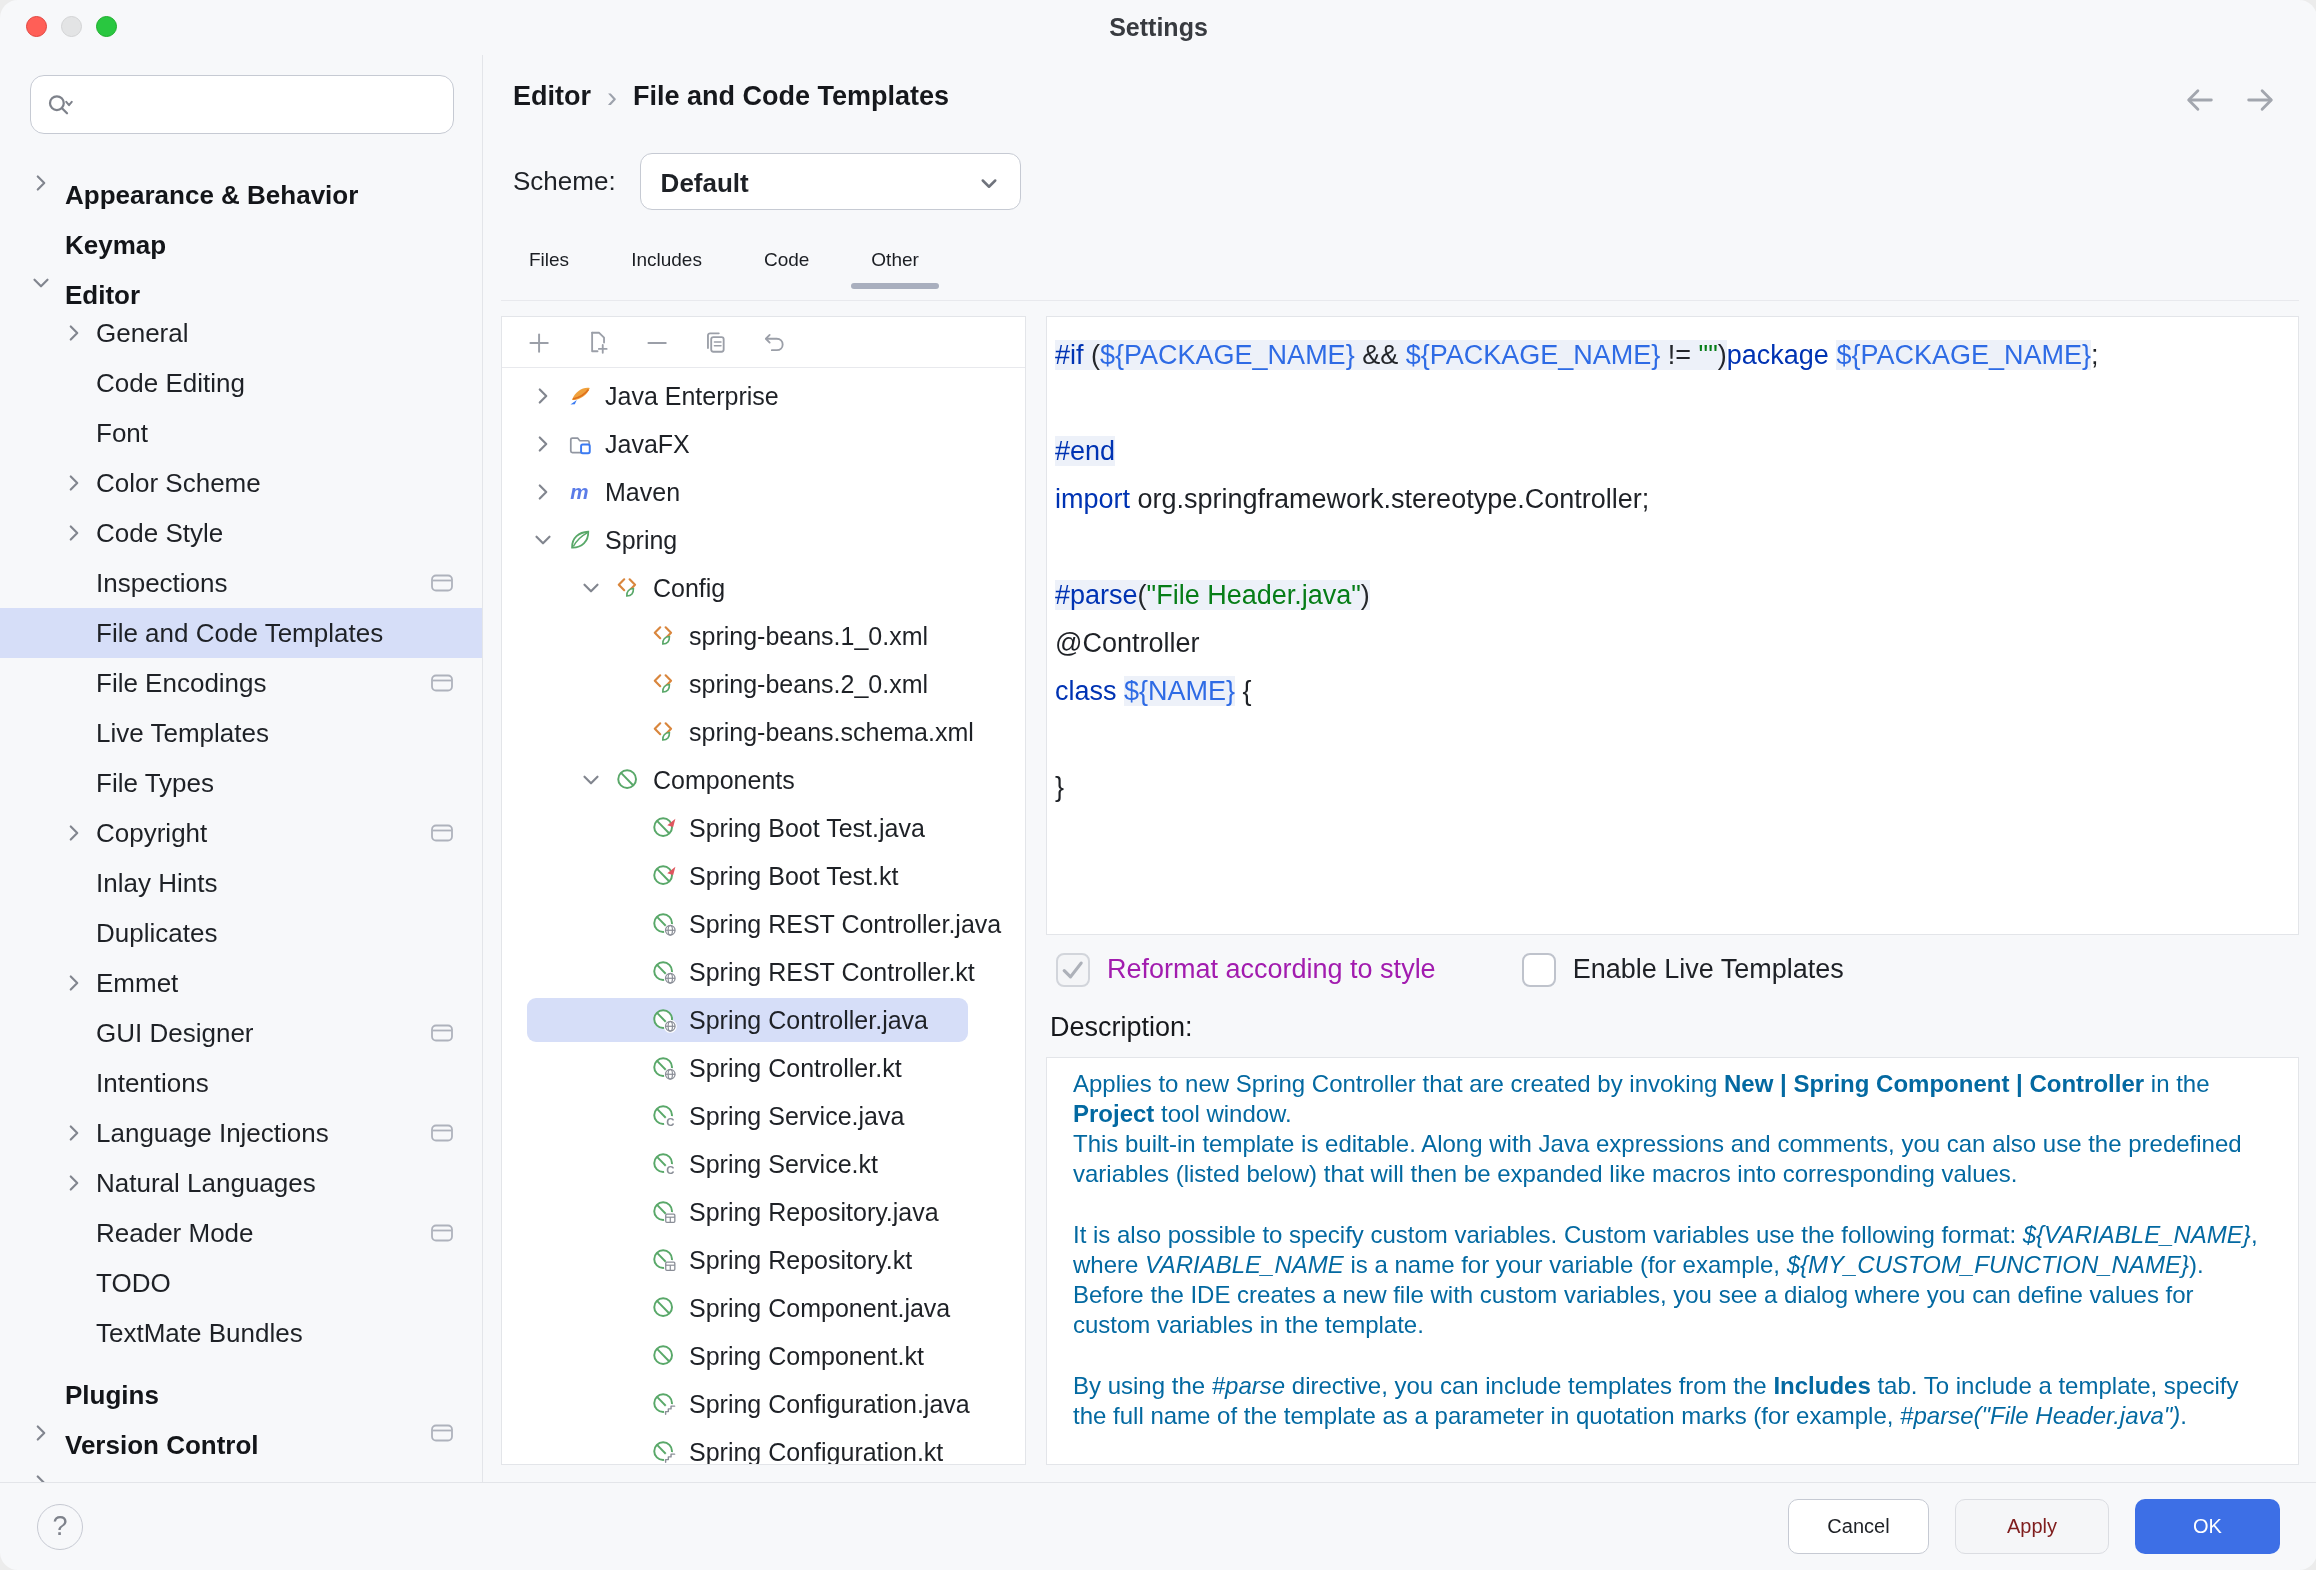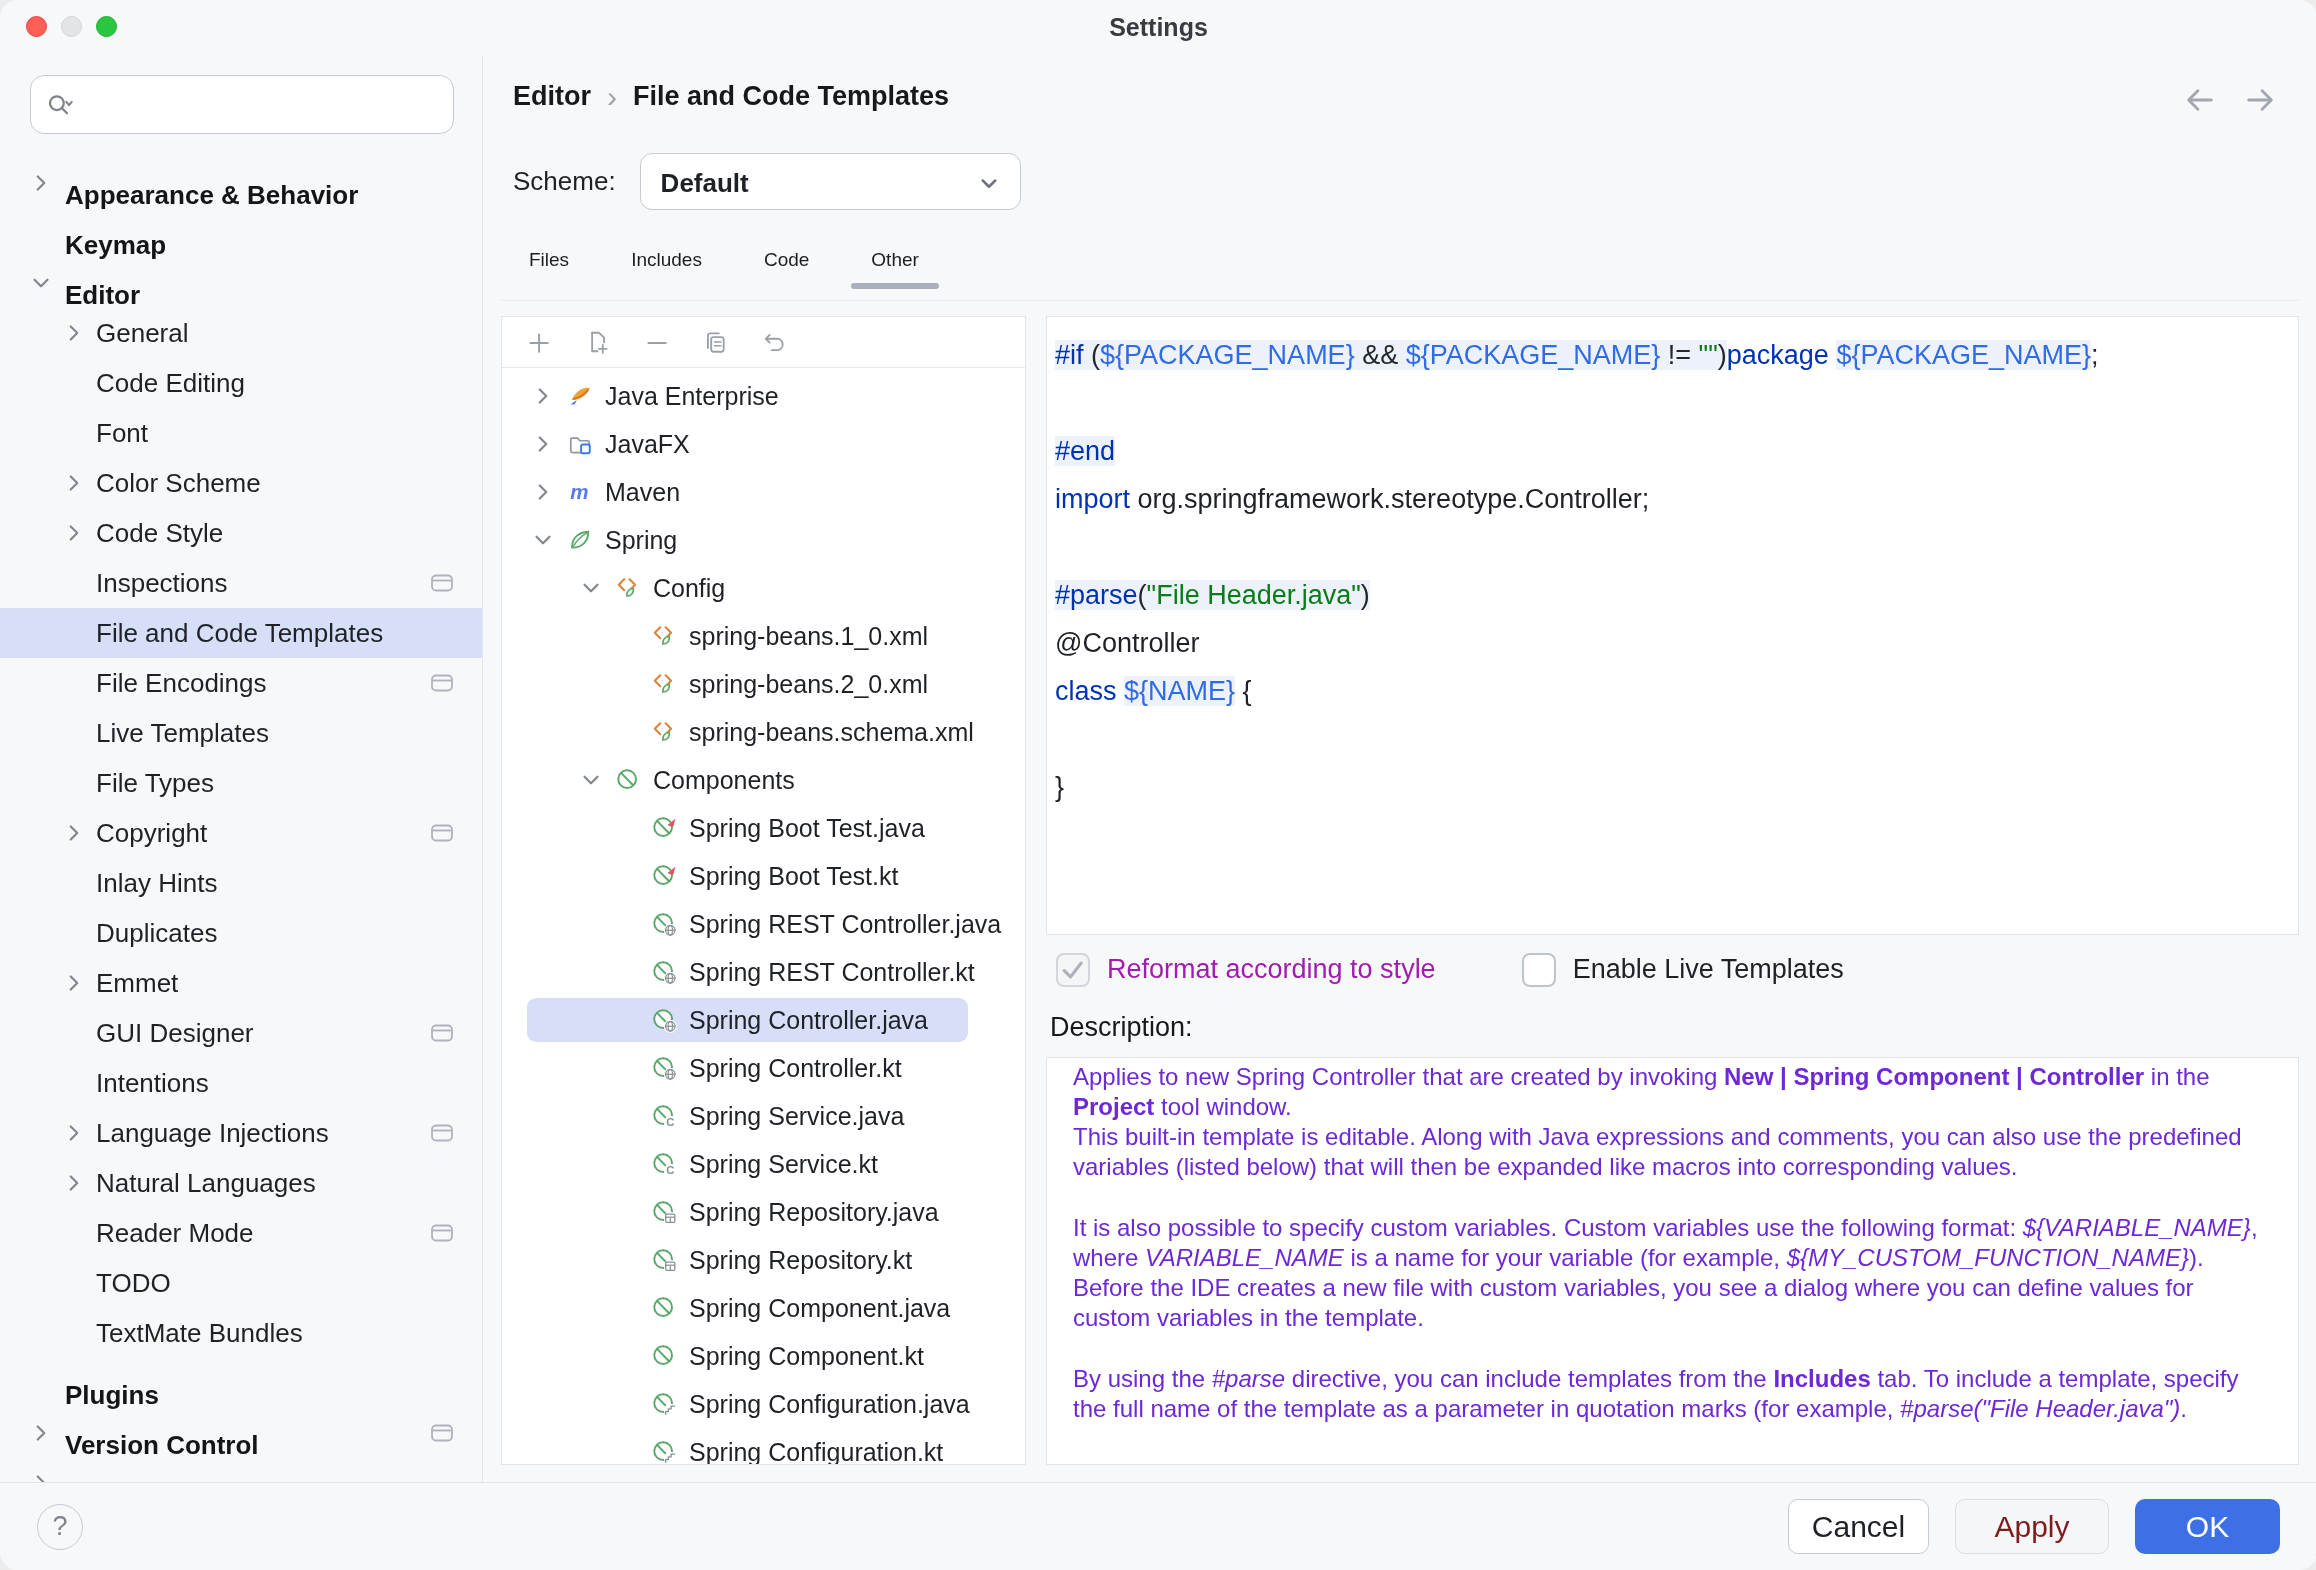--- a/index.html
+++ b/index.html
@@ -74,31 +74,31 @@
   .check-row{margin-top:8px;height:53px;display:flex;align-items:center;flex:none;}
   .cgroup{display:flex;align-items:center;gap:17px;}
   .cgroup.g1{margin-left:10px;}
   .cgroup.g2{margin-left:86px;}
   .cb{width:34px;height:34px;border:2px solid #BFC3CC;border-radius:8px;background:#fff;display:flex;align-items:center;justify-content:center;flex:none;}
   .cb.disabled{background:#F4F5F7;border-color:#D2D5DB;}
   .cb-label{font-size:27px;}
   .cb-label.dim{color:#a21caf;}
 
   .desc-label{margin:16px 0 0 4px;font-size:27px;color:#16181C;flex:none;}
-  .desc-box{margin-top:14px;flex:1;background:#fff;border:1.5px solid #E3E5E9;padding:4px 26px;font-size:24px;line-height:30px;color:#6d28d9;overflow:hidden;}
+  .desc-box{margin-top:14px;flex:1;background:#fff;border:1.5px solid #E3E5E9;padding:11px 26px;font-size:24px;line-height:30px;color:#0369a1;overflow:hidden;}
   .desc-p{margin:0;}
   .desc-p.gap{margin-top:31px;}
   .desc-p b{font-weight:700;}
   .desc-p i{font-style:italic;}
 
   
   .footer{position:absolute;left:0;right:0;bottom:0;height:88px;border-top:1.5px solid #E3E5E9;display:flex;align-items:center;padding:0 37px;}
   .help-btn{width:46px;height:46px;border:1.5px solid #C6C9D2;border-radius:50%;display:flex;align-items:center;justify-content:center;color:#7E828B;font-size:27px;background:#F7F8FA;}
   .f-spacer{flex:1;}
-  .btn{height:55px;border-radius:10px;font-size:30px;display:flex;align-items:center;justify-content:center;margin-left:26px;}
+  .btn{height:55px;border-radius:10px;font-size:20px;display:flex;align-items:center;justify-content:center;margin-left:26px;}
   .btn-cancel{width:141px;background:#fff;border:1.5px solid #C6CAD3;color:#1E2126;}
   .btn-apply{width:154px;background:#F5F6F8;border:1.5px solid #DBDDE2;color:#7f1d1d;}
   .btn-ok{width:145px;background:#3D6FE6;border:none;color:#fff;}
 </style>
 </head>
 <body>
 
 <div class="window">
 
   <div class="titlebar">

